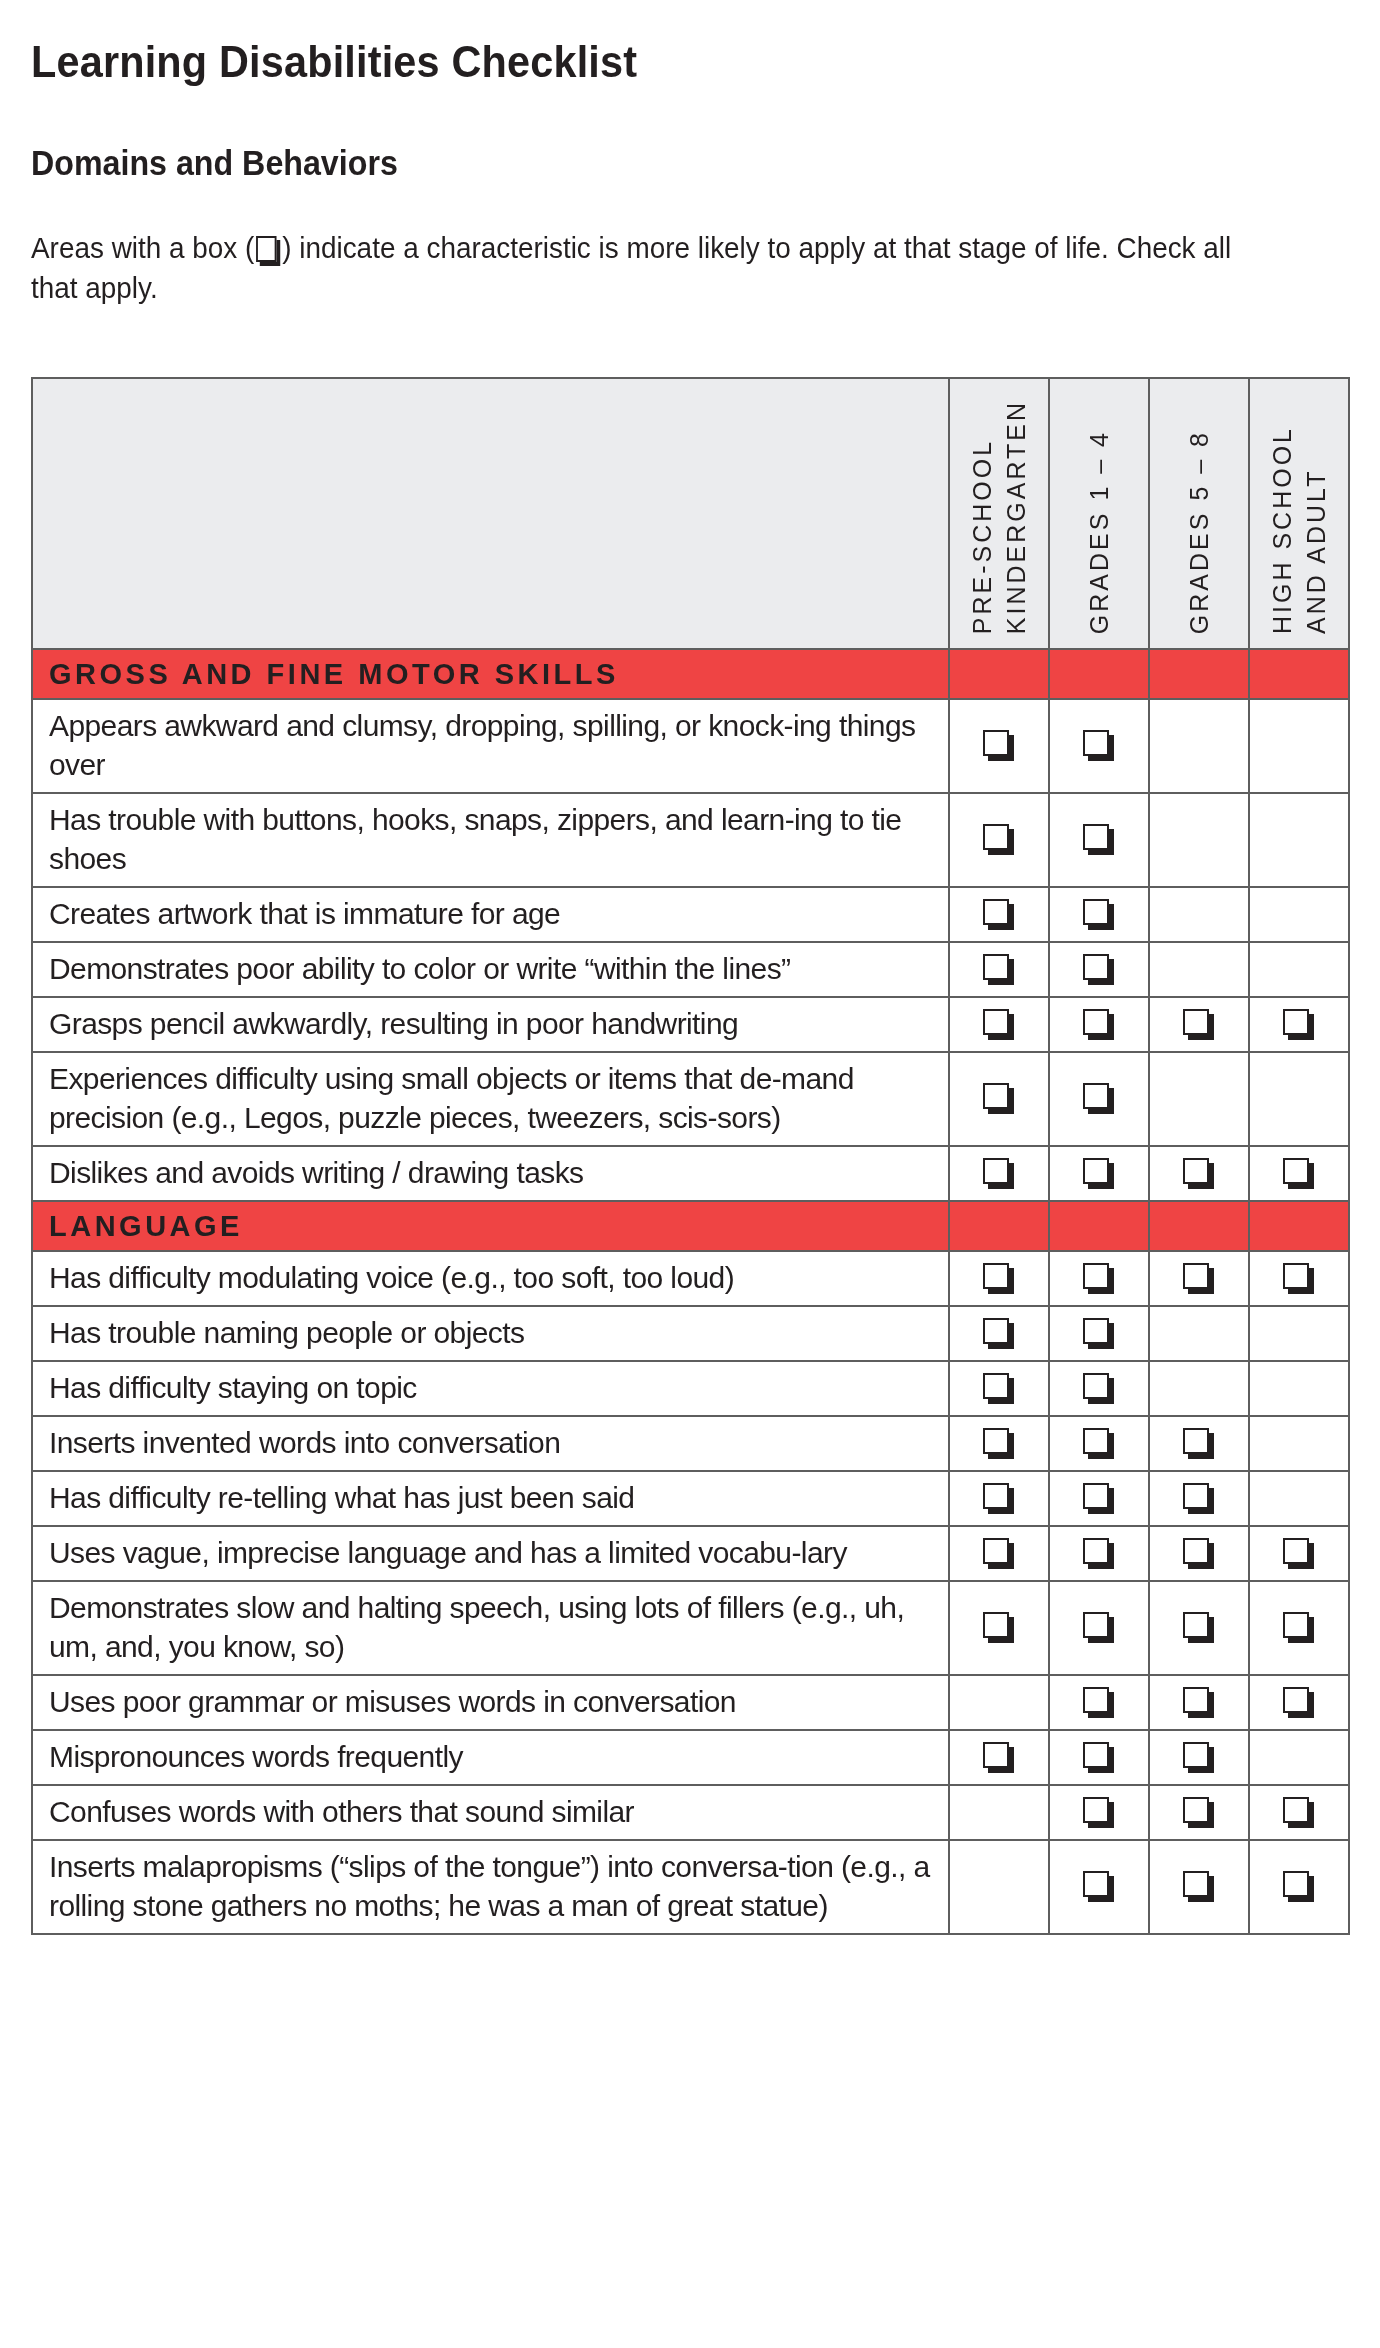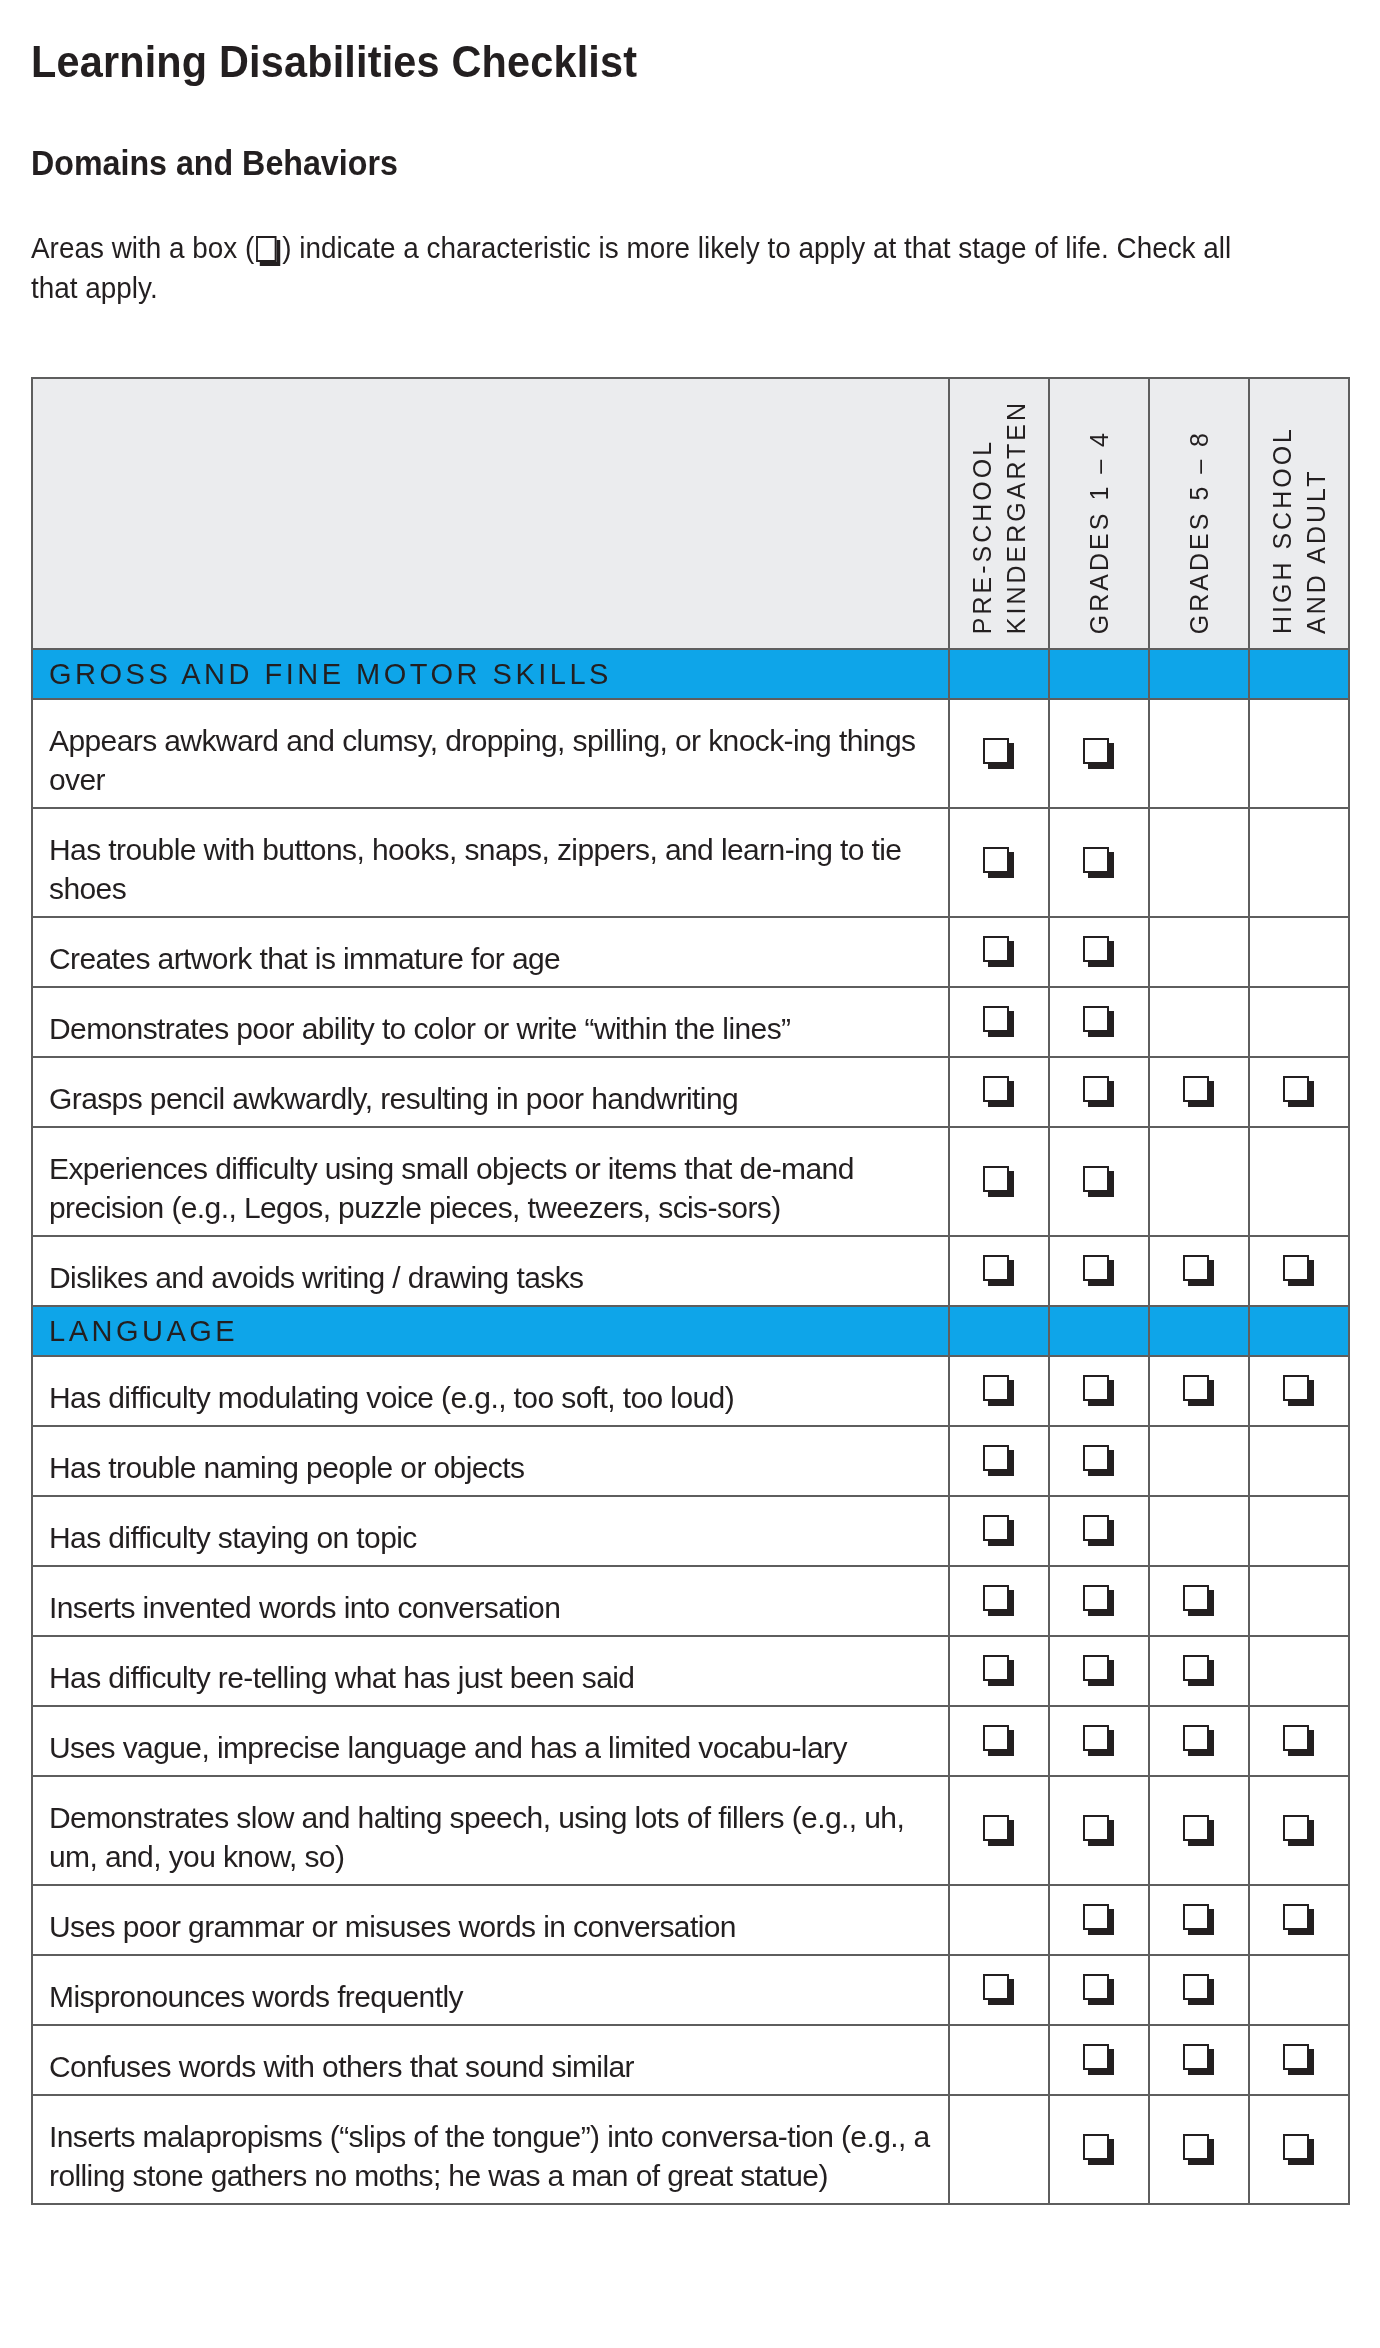--- a/index.html
+++ b/index.html
@@ -35,26 +35,26 @@
   }
   col.c-desc { width: 917px; }
   col.c-grade { width: 100px; }
   .head-row th { background: #ebecee; height: 255px; }
   .head-row th.grade { vertical-align: bottom; padding-bottom: 14px; }
   .vlabel {
     writing-mode: vertical-rl; transform: rotate(180deg);
     font-size: 25px; font-weight: normal; letter-spacing: 3px; line-height: 34px;
     margin: 0 auto; white-space: nowrap; text-align: left;
   }
-  .section-row td { background: #0ea5e9; height: 48px; }
+  .section-row td { background: #ef4444; height: 48px; font-weight: bold; }
   .section-label {
     font-size: 29px; letter-spacing: 3.5px; padding-left: 16px; display: block;
   }
   .item-row td.desc {
-    font-size: 30px; line-height: 39px; padding: 21px 16px 8px 16px; vertical-align: middle;
+    font-size: 30px; line-height: 39px; padding: 6px 16px 8px 16px; vertical-align: middle;
     letter-spacing: -0.6px;
   }
   .item-row td.cell { text-align: center; vertical-align: middle; }
   .cbox {
     display: inline-block; width: 22px; height: 22px; border: 2px solid #231f20; background: #fff;
     box-shadow: 5px 5px 0 #231f20; position: relative; left: -3px; top: -1px; cursor: pointer;
   }
 </style>
 </head>
 <body>

